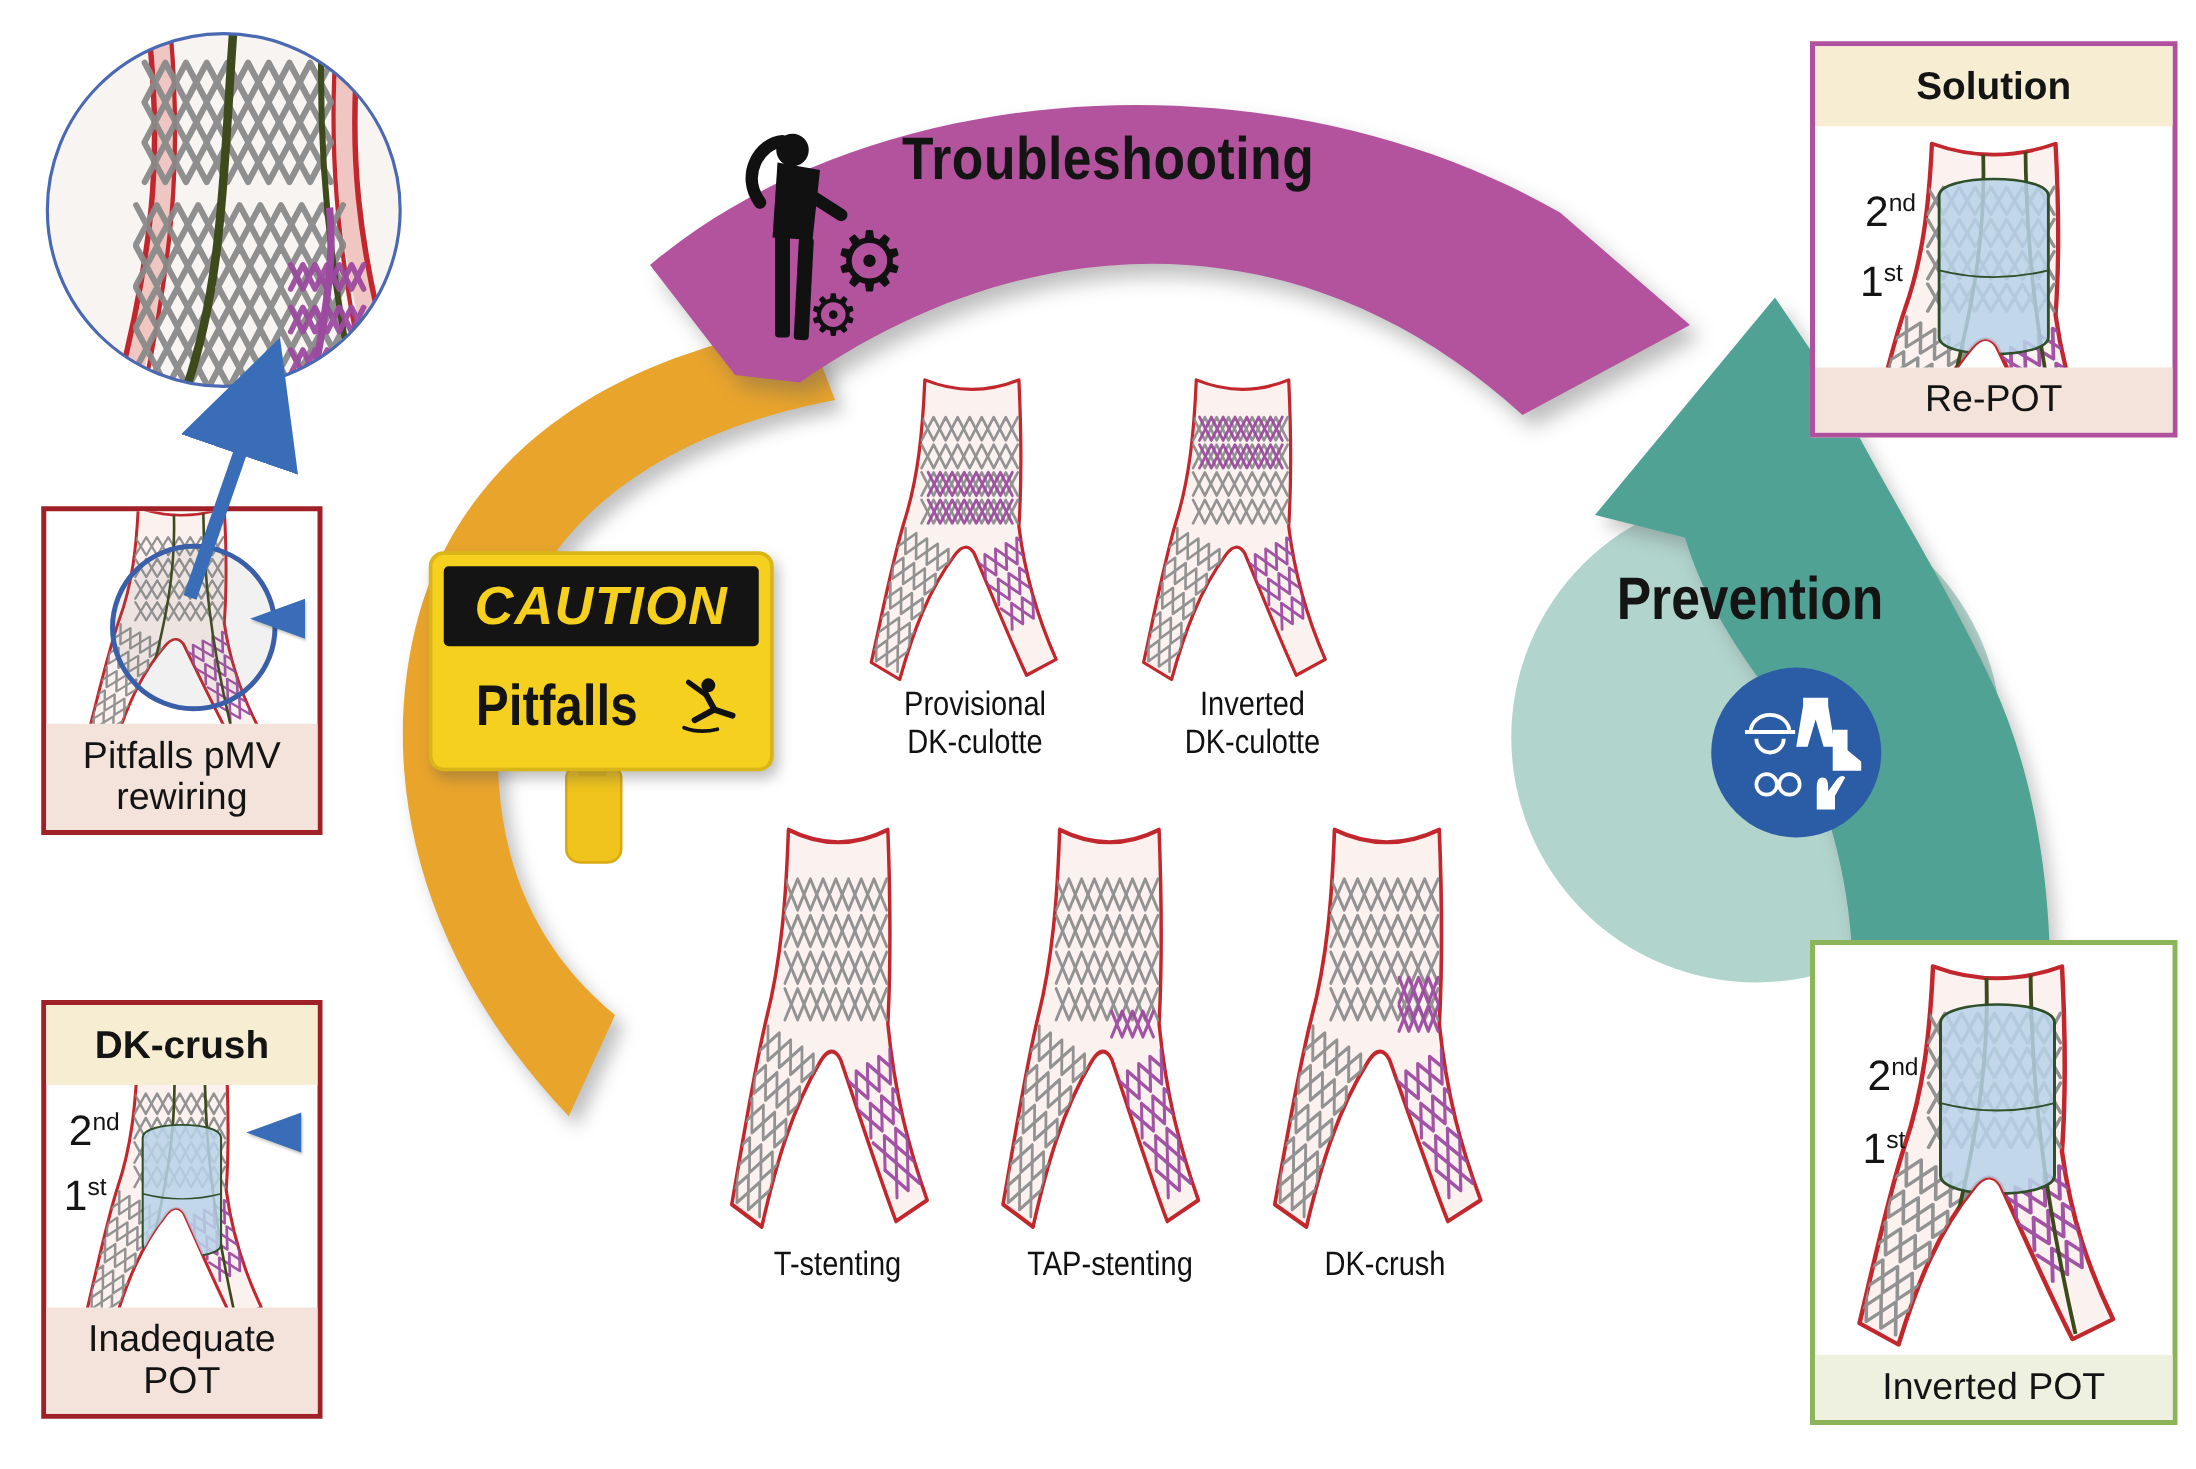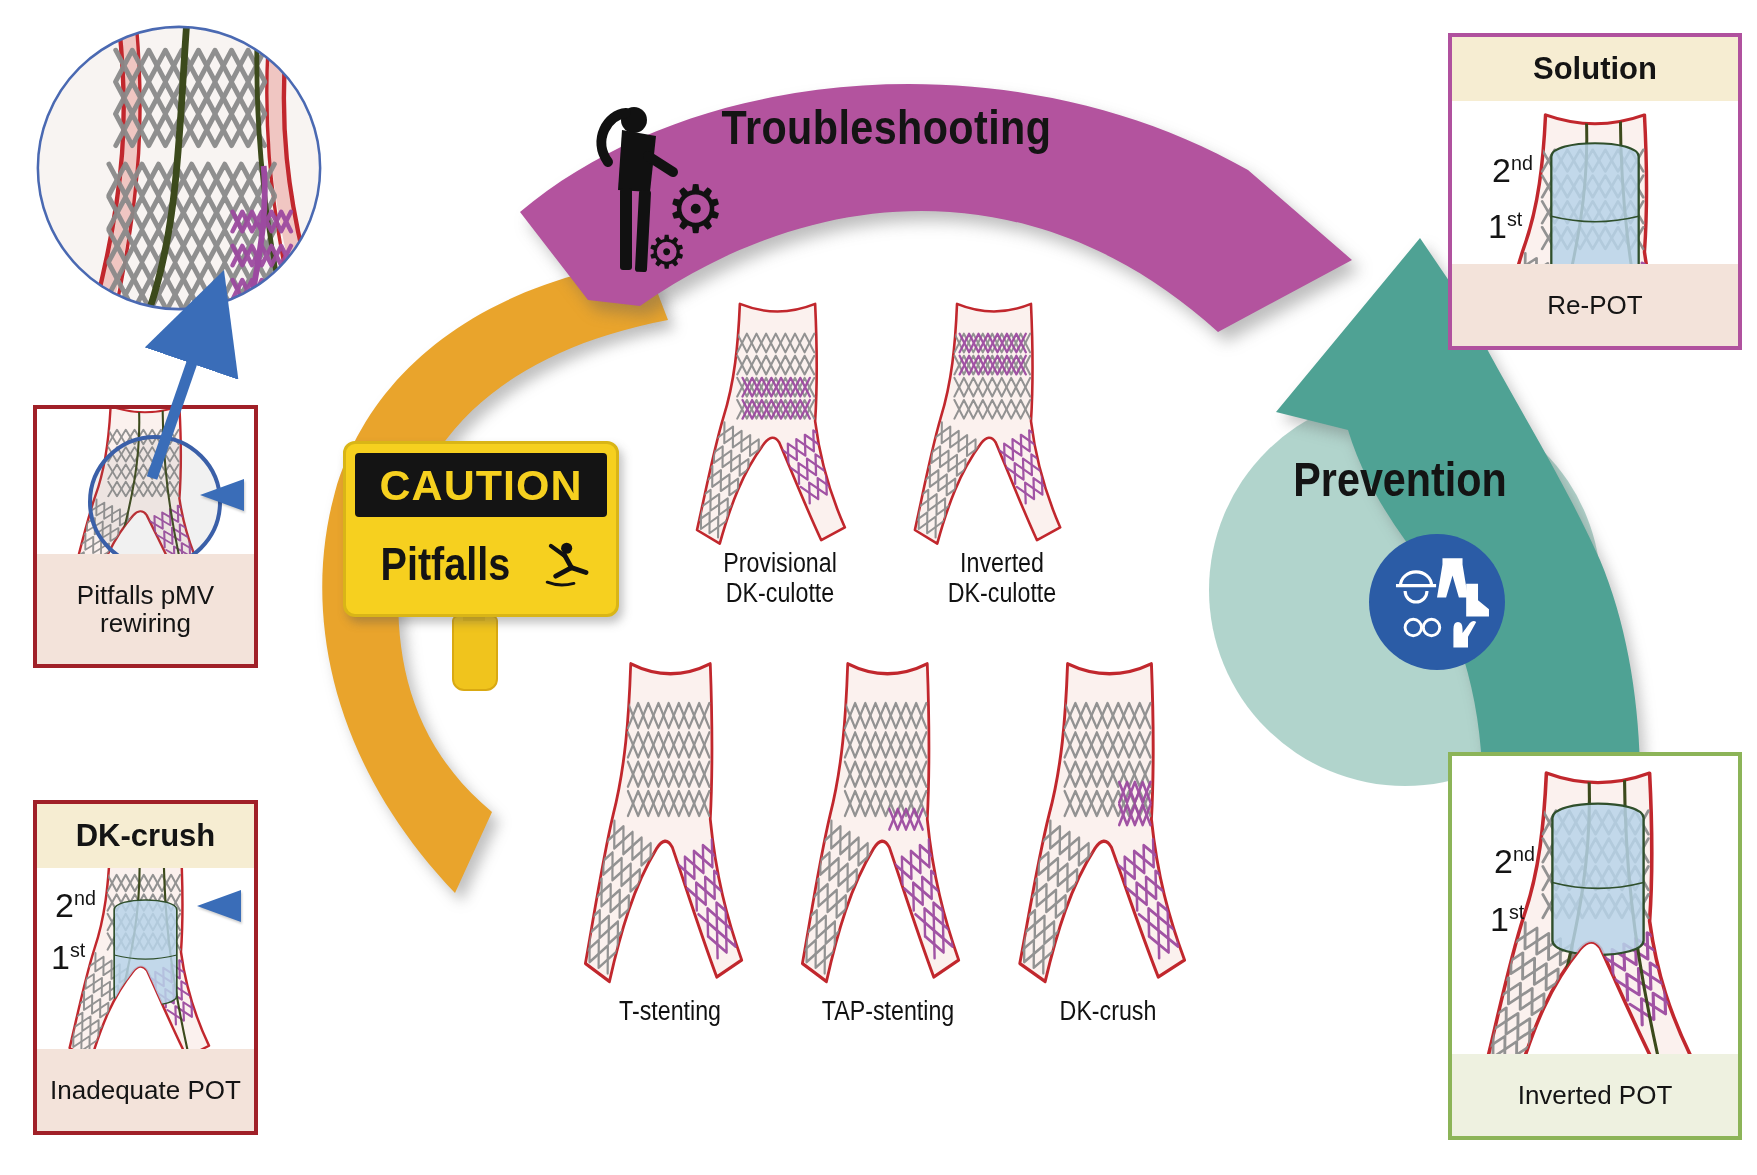--- a/index.html
+++ b/index.html
@@ -17,41 +17,41 @@
   
   .banner-title{font-size:48px;font-weight:700;letter-spacing:.5px;text-align:center;}
   .prevention-title{font-size:48px;font-weight:700;text-align:center;}
 
   
   .panel{position:absolute;background:#fff;border:4px solid #a02028;display:flex;flex-direction:column;z-index:6;}
   .panel-header{flex:none;display:flex;align-items:center;justify-content:center;background:var(--cream,#f6edd2);
     font-size:31px;font-weight:700;padding:14px 4px;}
   .panel-body{flex:1;position:relative;overflow:hidden;}
   .panel-caption{flex:none;display:flex;align-items:center;justify-content:center;background:var(--beige,#f3e3da);
-    font-size:26px;font-weight:400;text-align:center;line-height:1.08;padding:27px 4px;}
+    font-size:30px;font-weight:400;text-align:center;line-height:1.08;padding:10px 4px;}
   .panel-caption.green{background:var(--captiongreen,#eef1e0);}
   .fig{position:absolute;}
   .fig svg{width:100%;height:100%;display:block;}
 
   .stage{position:absolute;font-size:34px;font-weight:400;color:#141414;line-height:1;}
   .stage sup{font-size:58%;vertical-align:super;margin-top:20px;}
 
   .arrowhead-left{position:absolute;width:0;height:0;border-top:16px solid transparent;border-bottom:16px solid transparent;
     border-right:44px solid var(--arrowblue,#3a6db8);filter:drop-shadow(1px 2px 1px rgba(0,0,0,.2));}
 
   .blue-ring{position:absolute;border:4px solid #3a5fa8;border-radius:50%;background:rgba(120,120,120,.10);}
 
   
   .tech-label{position:absolute;text-align:center;font-size:27px;line-height:1.12;font-weight:400;color:#111;}
 
   
   .caution-sign{position:absolute;left:343px;top:441px;width:276px;height:176px;background:var(--yellow,#f6d01f);
     border-radius:12px;border:3px solid #d9b517;z-index:4;box-shadow:4px 6px 10px rgba(80,80,80,.35);}
   .caution-top{position:absolute;left:9px;right:9px;top:9px;height:64px;background:#141414;border-radius:4px;
-    display:flex;align-items:center;justify-content:center;color:var(--yellow,#f6d01f);font-size:43px;font-weight:700;letter-spacing:1px;}
+    display:flex;align-items:center;justify-content:center;color:var(--yellow,#f6d01f);font-size:43px;font-weight:700;letter-spacing:1px;font-style:italic;}
   .caution-bottom{position:absolute;left:9px;right:9px;top:78px;bottom:8px;display:flex;align-items:center;justify-content:center;gap:14px;
     color:#141414;font-size:46px;font-weight:700;}
   .caution-handle{position:absolute;left:452px;top:615px;width:46px;height:76px;background:#f0c41d;border-radius:6px 6px 12px 12px;
     border:2px solid #d9a912;z-index:3;}
   .caution-knob{position:absolute;left:463px;top:609px;width:22px;height:12px;background:#e4b915;z-index:3;}
 
   .inset{position:absolute;left:33px;top:22px;width:292px;height:292px;z-index:6;}
   .ppe-circle{position:absolute;left:1369px;top:534px;width:136px;height:136px;border-radius:50%;
     background:var(--blue,#2b5ca6);z-index:3;display:flex;align-items:center;justify-content:center;}
 </style>

